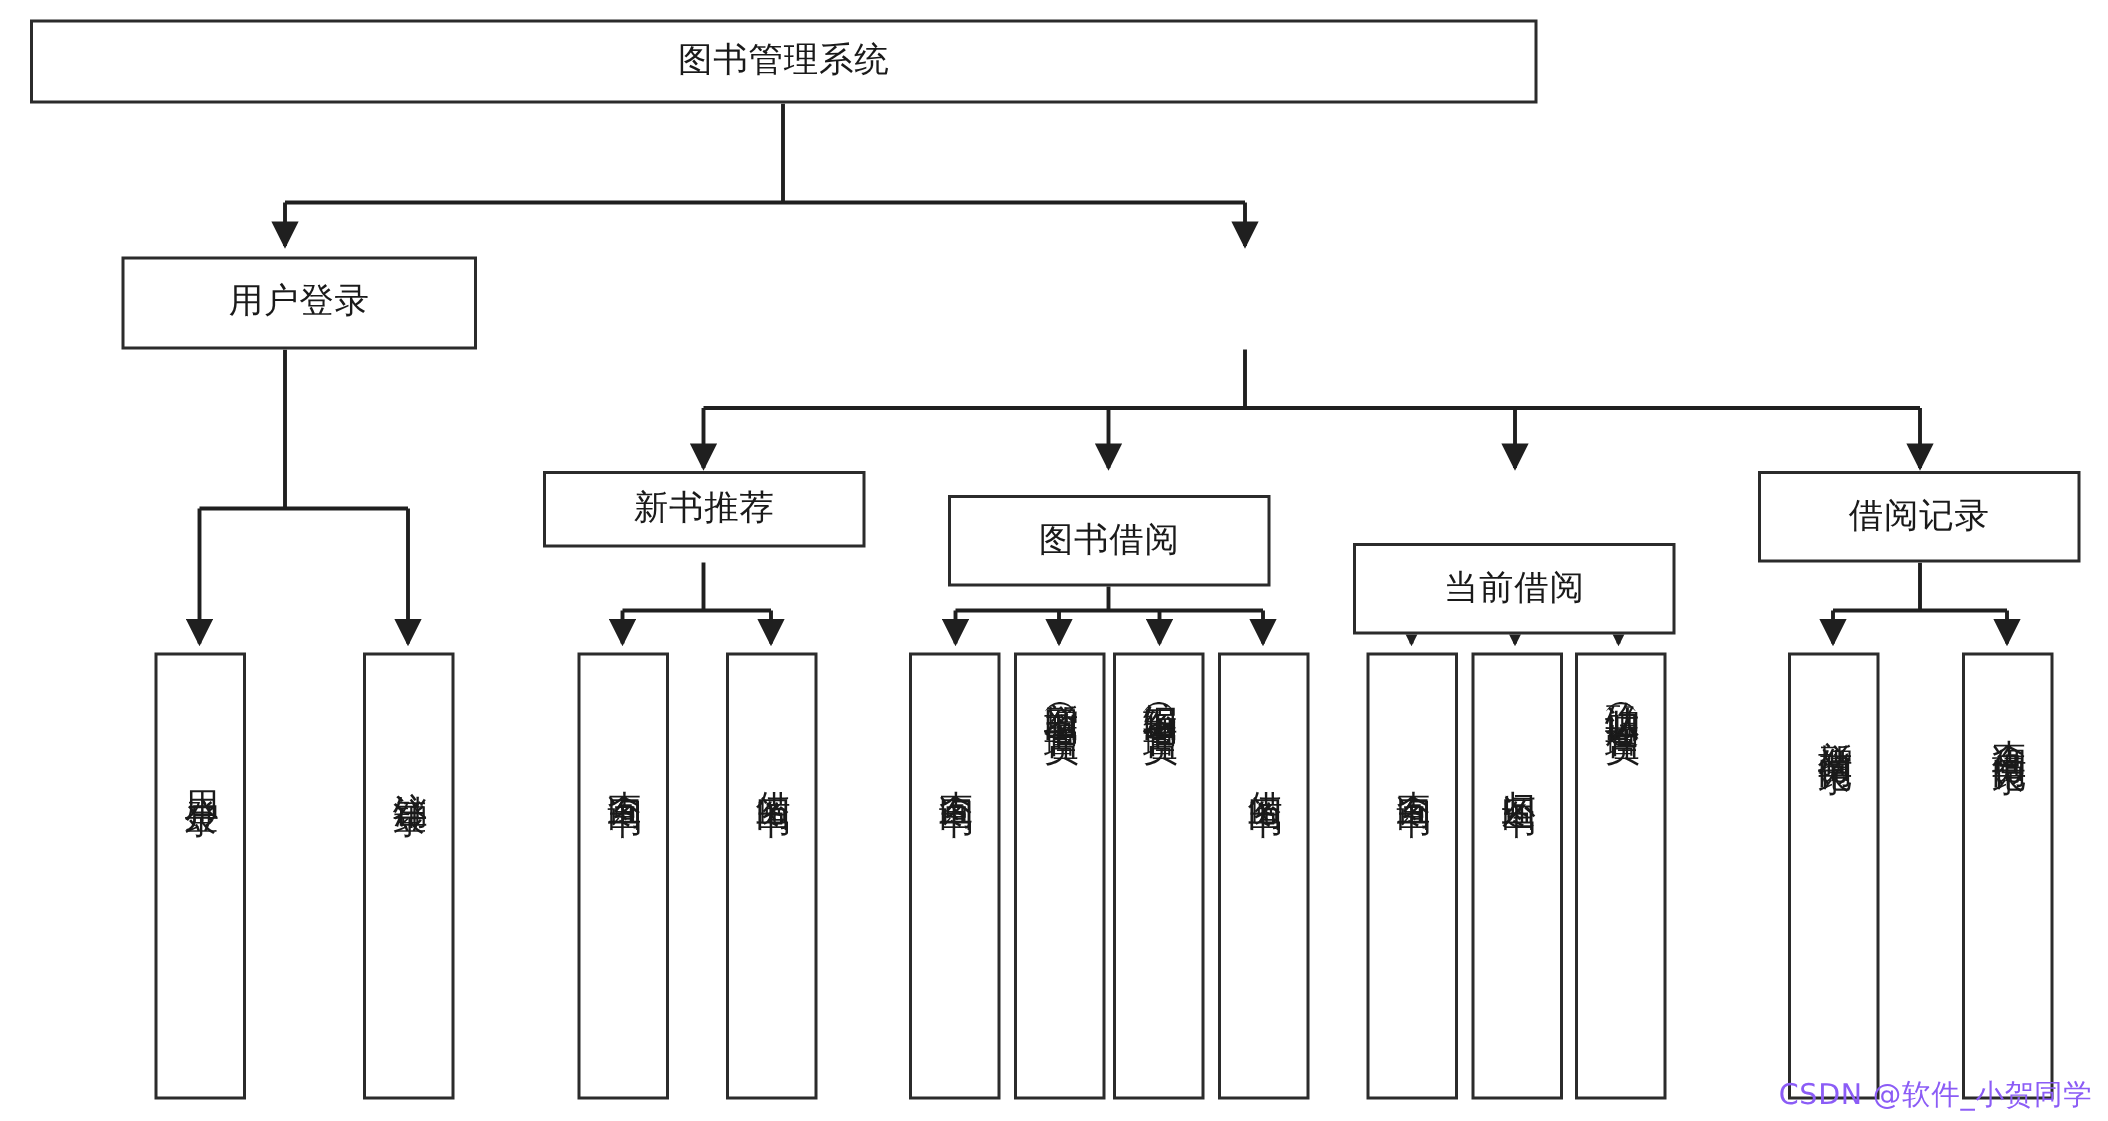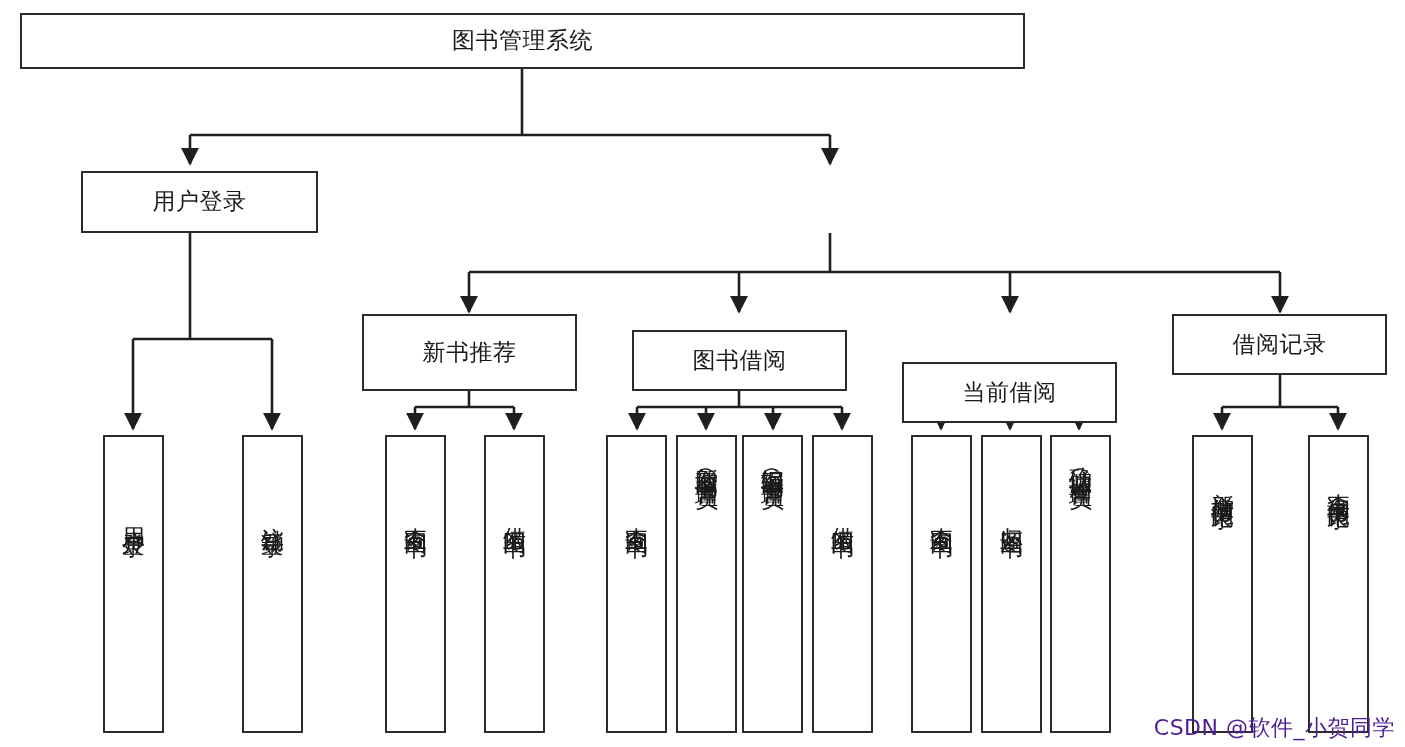--- a/index.html
+++ b/index.html
@@ -65,22 +65,22 @@
     left: 0; top: 0;
     width: 1405px;
     height: 747px;
     pointer-events: none;
   }
   
   #watermark {
     position: absolute;
     right: 10px;
     bottom: 4px;
-    font-size: 22px;
-    color: #4c1d95;
+    font-size: 19px;
+    color: #8b5cf6;
     letter-spacing: 0.5px;
     white-space: nowrap;
     user-select: none;
   }
 </style>
 </head>
 <body>
 
 <div id="diagram-root">
 
@@ -136,21 +136,21 @@
   </svg>
 
   <div class="node horiz root" style="left:20px; top:13px; width:1005px; height:56px;">
     <span class="node-label">图书管理系统</span>
   </div>
 
   <div class="node horiz" style="left:81px; top:171px; width:237px; height:62px;">
     <span class="node-label">用户登录</span>
   </div>
 
-  <div class="node horiz" style="left:362px; top:314px; width:215px; height:77px;">
+  <div class="node horiz" style="left:362px; top:314px; width:215px; height:51px;">
     <span class="node-label">新书推荐</span>
   </div>
   <div class="node horiz" style="left:632px; top:314px; width:215px; height:61px;margin-top:16px;">
     <span class="node-label">图书借阅</span>
   </div>
   <div class="node horiz" style="left:902px; top:314px; width:215px; height:61px;margin-top:48px;">
     <span class="node-label">当前借阅</span>
   </div>
   <div class="node horiz" style="left:1172px; top:314px; width:215px; height:61px;">
     <span class="node-label">借阅记录</span>

